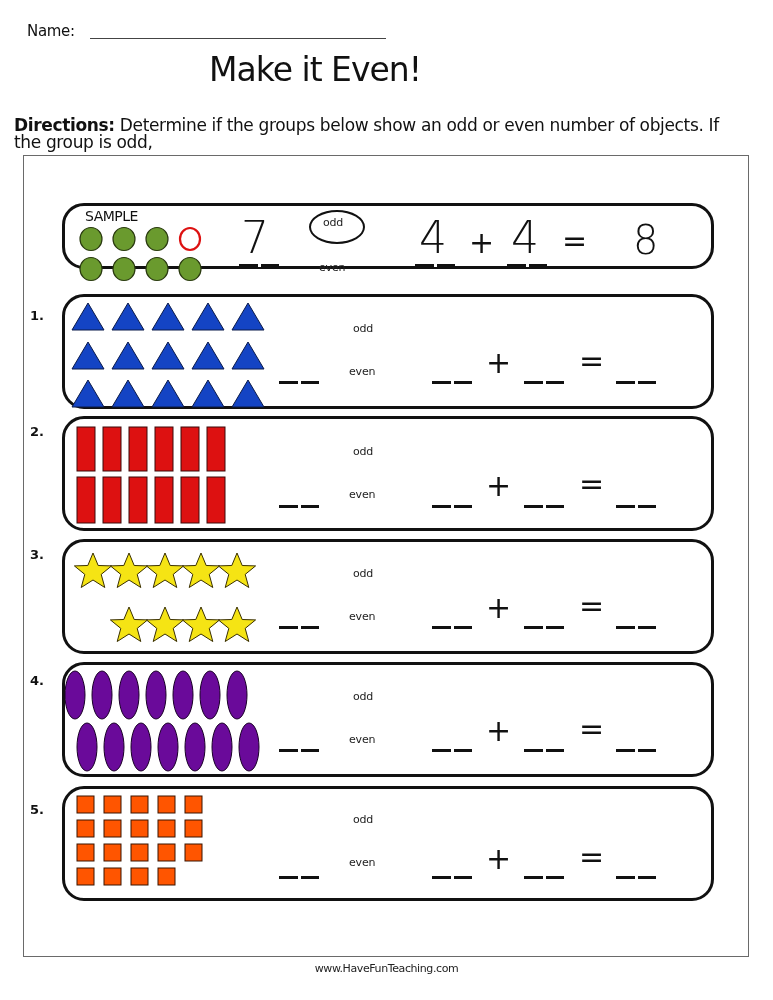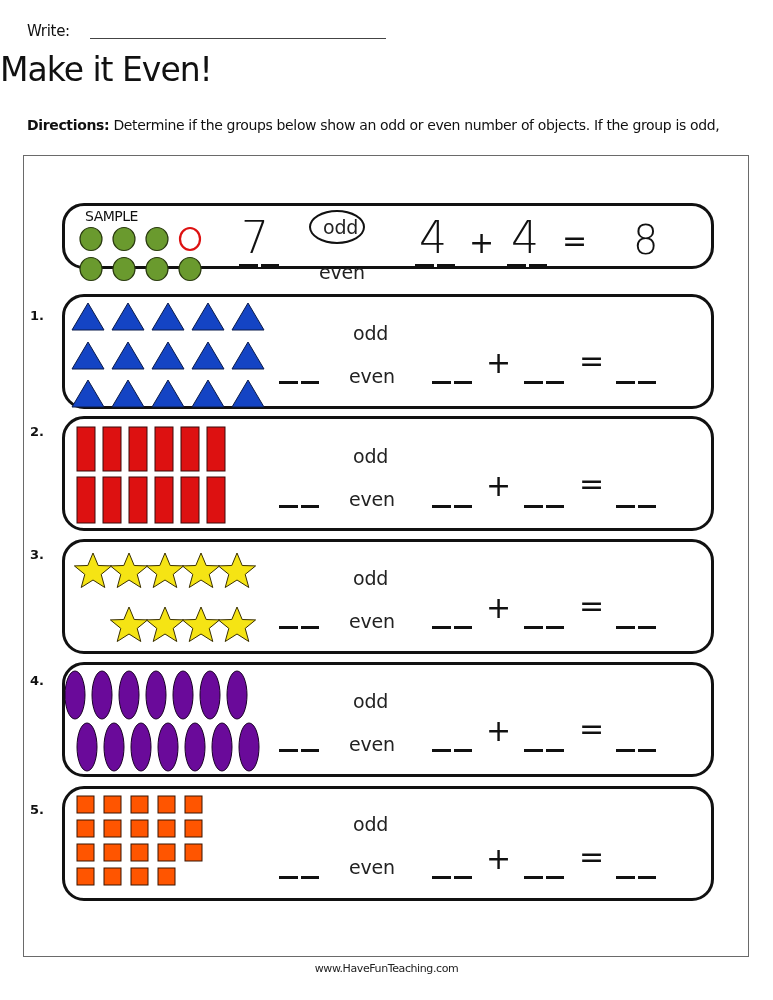--- a/index.html
+++ b/index.html
@@ -1,39 +1,39 @@
 <!DOCTYPE html>
 <html><head>
 <meta charset="utf-8">
 <style>
   html,body{margin:0;padding:0;background:#ffffff;}
   body{width:773px;height:1000px;position:relative;overflow:hidden;font-family:"DejaVu Sans","Liberation Sans",sans-serif;color:#111;}
   .abs{position:absolute;}
   #name-label{left:27px;top:22px;font-size:15px;letter-spacing:-0.3px;}
   #name-line{left:90px;top:38px;width:296px;height:0;border-top:1px solid #444;}
-  #title{left:0;top:50px;width:630px;text-align:left;font-size:33px;letter-spacing:-1px;font-family:"DejaVu Sans",sans-serif;}
-  #directions{left:27px;top:117px;width:720px;font-size:14px;line-height:17px;letter-spacing:-0.35px;}
+  #title{left:0;top:50px;width:630px;text-align:center;font-size:33px;letter-spacing:-1px;font-family:"DejaVu Sans",sans-serif;}
+  #directions{left:14px;top:117px;width:720px;font-size:17px;line-height:17px;letter-spacing:-0.35px;}
   #directions b{font-weight:bold;}
   #frame{left:23px;top:155px;width:726px;height:802px;border:1px solid #6a6a6a;box-sizing:border-box;}
   .box{position:absolute;left:62px;width:652px;border:3px solid #111;border-radius:22px;box-sizing:border-box;background:#fff;}
   .num{position:absolute;left:30px;font-size:13px;font-weight:bold;}
-  .word{position:absolute;font-size:19px;color:#222;letter-spacing:-0.2px;}
+  .word{position:absolute;font-size:11px;color:#222;letter-spacing:-0.2px;}
   .blank{position:absolute;width:40px;height:0;border-top:3px solid #111;}
   .blank::after{content:"";position:absolute;left:19px;top:-3px;width:3px;height:3px;background:#fff;}
   .op{position:absolute;font-size:30px;line-height:30px;color:#111;}
   .hand{position:absolute;font-size:44px;line-height:44px;font-family:"DejaVu Sans",sans-serif;font-weight:300;}
   .sample-label{position:absolute;left:20px;top:2px;font-size:14px;letter-spacing:-0.5px;}
   .odd-oval{position:absolute;border:2px solid #111;border-radius:50%;box-sizing:border-box;}
   #footer{left:0;top:962px;width:773px;text-align:center;font-size:11px;letter-spacing:-0.4px;color:#222;}
   svg{position:absolute;overflow:visible;}
 </style>
 </head>
 <body>
 
-<div id="name-label" class="abs">Write:</div>
+<div id="name-label" class="abs">Name:</div>
 <div id="name-line" class="abs"></div>
 <div id="title" class="abs">Make it Even!</div>
 
 <div id="directions" class="abs">
   <b>Directions:</b><span> Determine if the groups below show an odd or even number of objects.  If the group is odd,</span><br>
 </div>
 
 <div id="frame" class="abs"></div>
 
 <div class="box" style="top:203px;height:66px;">

